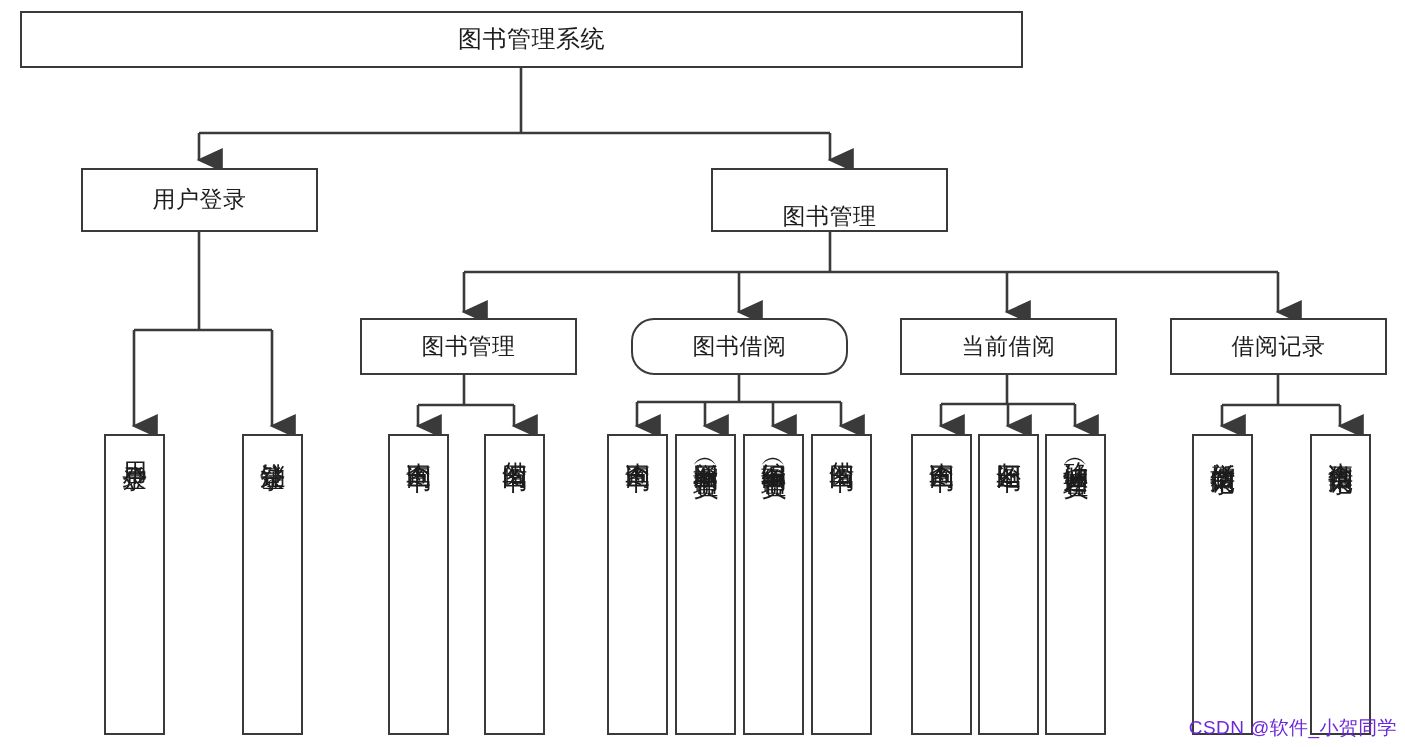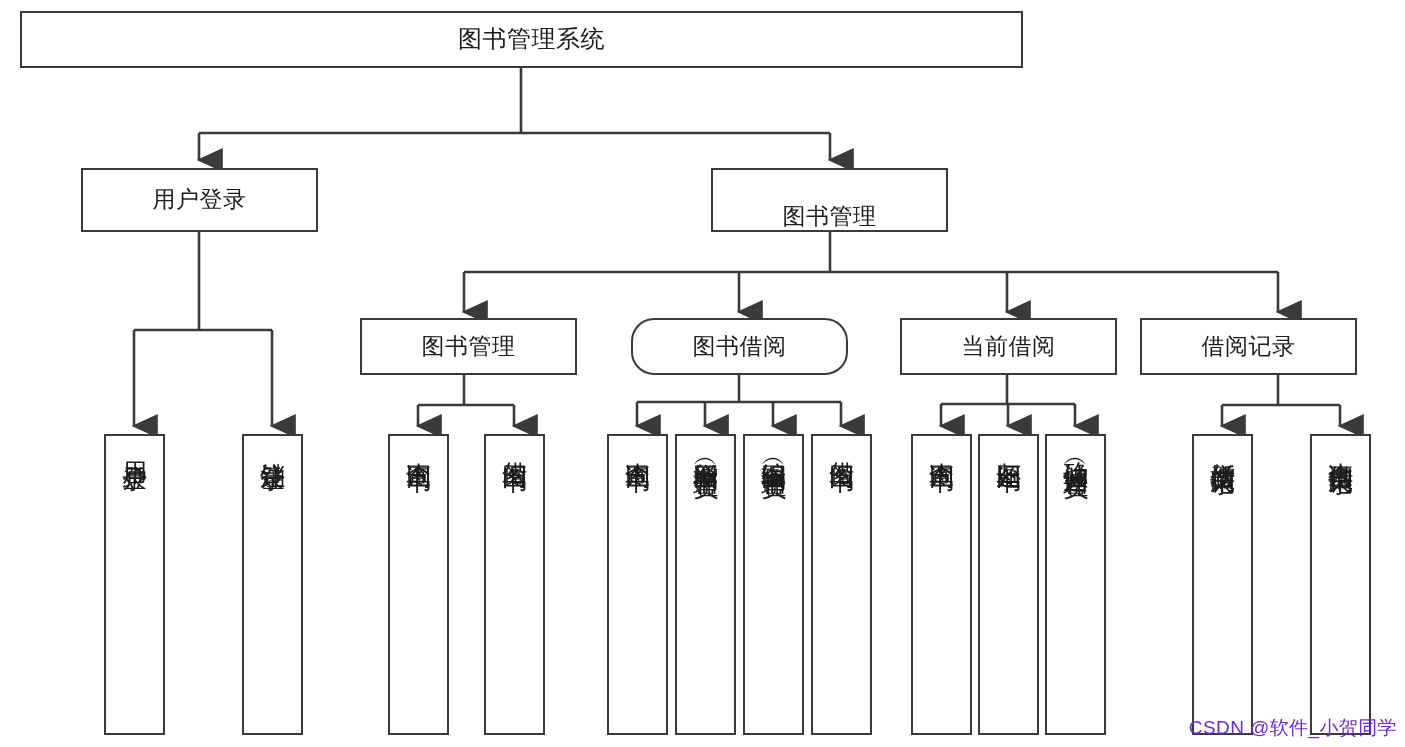--- a/index.html
+++ b/index.html
@@ -146,21 +146,21 @@
   </div>
 
   <div class="node horiz" style="left:631px; top:318px; width:217px; height:57px;border-radius:23px;">
     <span class="node-label">图书借阅</span>
   </div>
 
   <div class="node horiz" style="left:900px; top:318px; width:217px; height:57px;">
     <span class="node-label">当前借阅</span>
   </div>
 
-  <div class="node horiz" style="left:1140px; top:318px; width:217px; height:57px;align-items:center;">
+  <div class="node horiz" style="left:1170px; top:318px; width:217px; height:57px;align-items:center;">
     <span class="node-label">借阅记录</span>
   </div>
 
   <div class="node vert" style="left:104px; top:434px; width:61px; height:301px;">
     <span class="node-label">用户登录</span>
   </div>
 
   <div class="node vert" style="left:242px; top:434px; width:61px; height:301px;">
     <span class="node-label">注销登录</span>
   </div>

